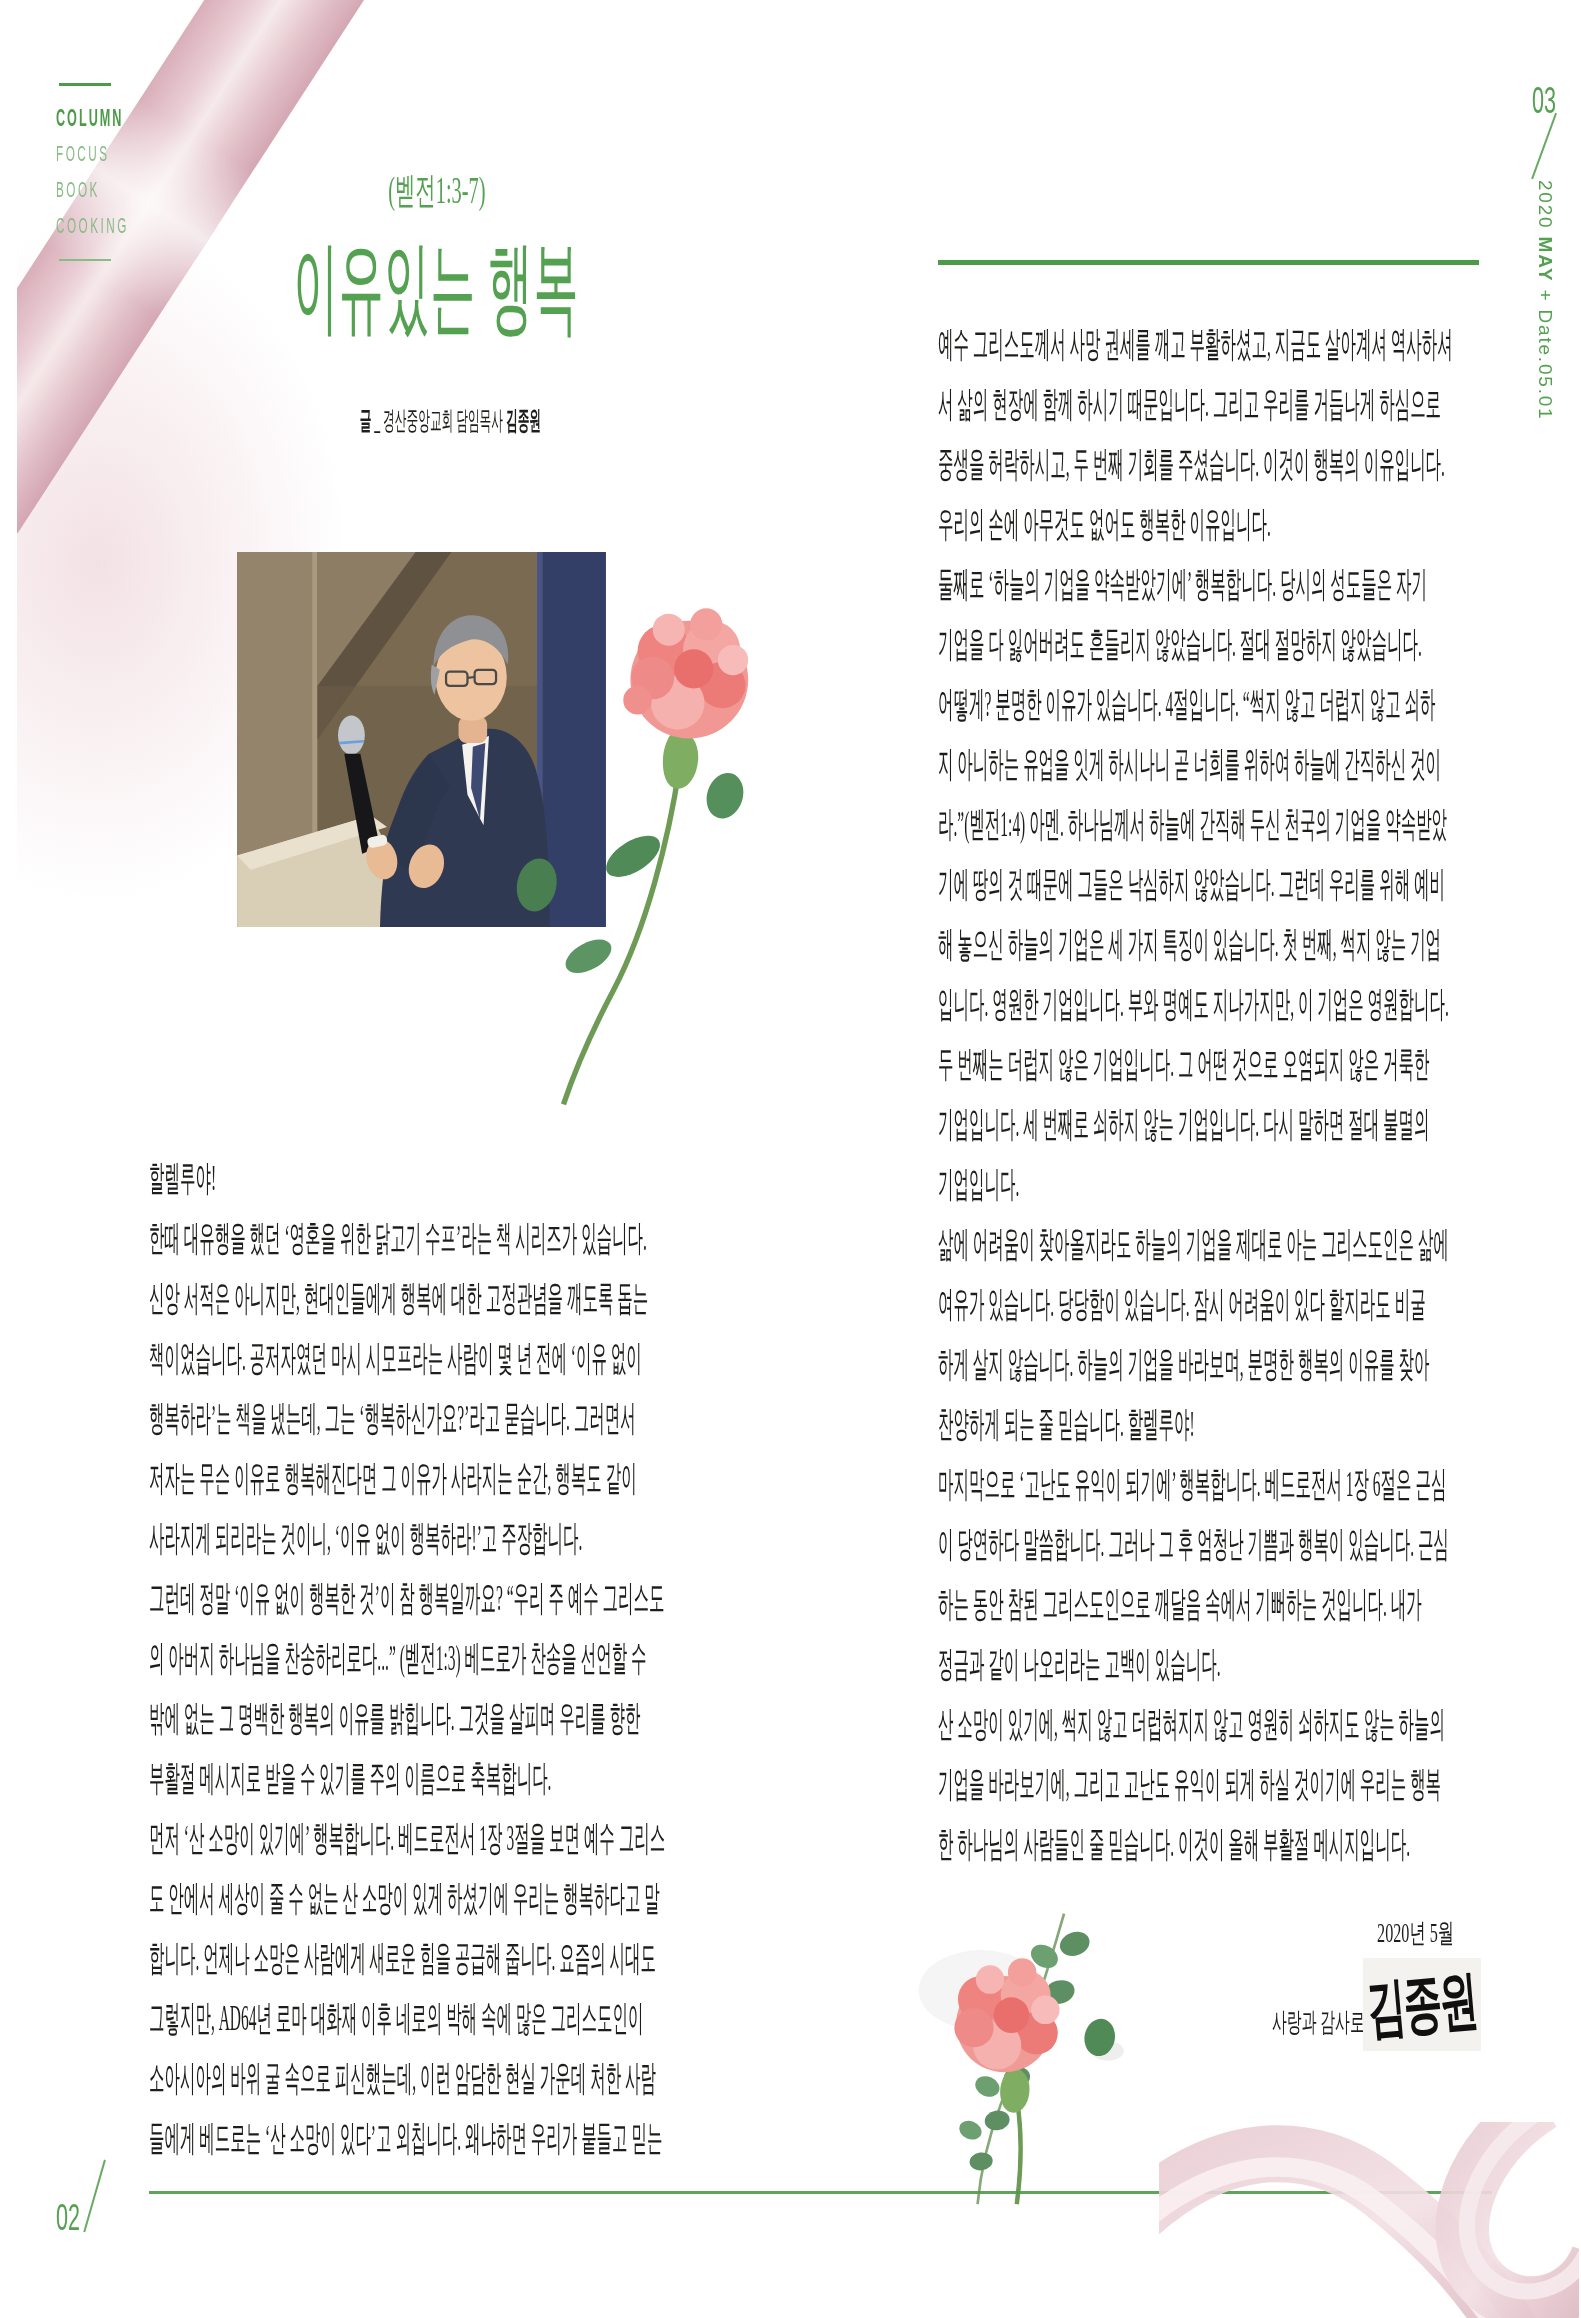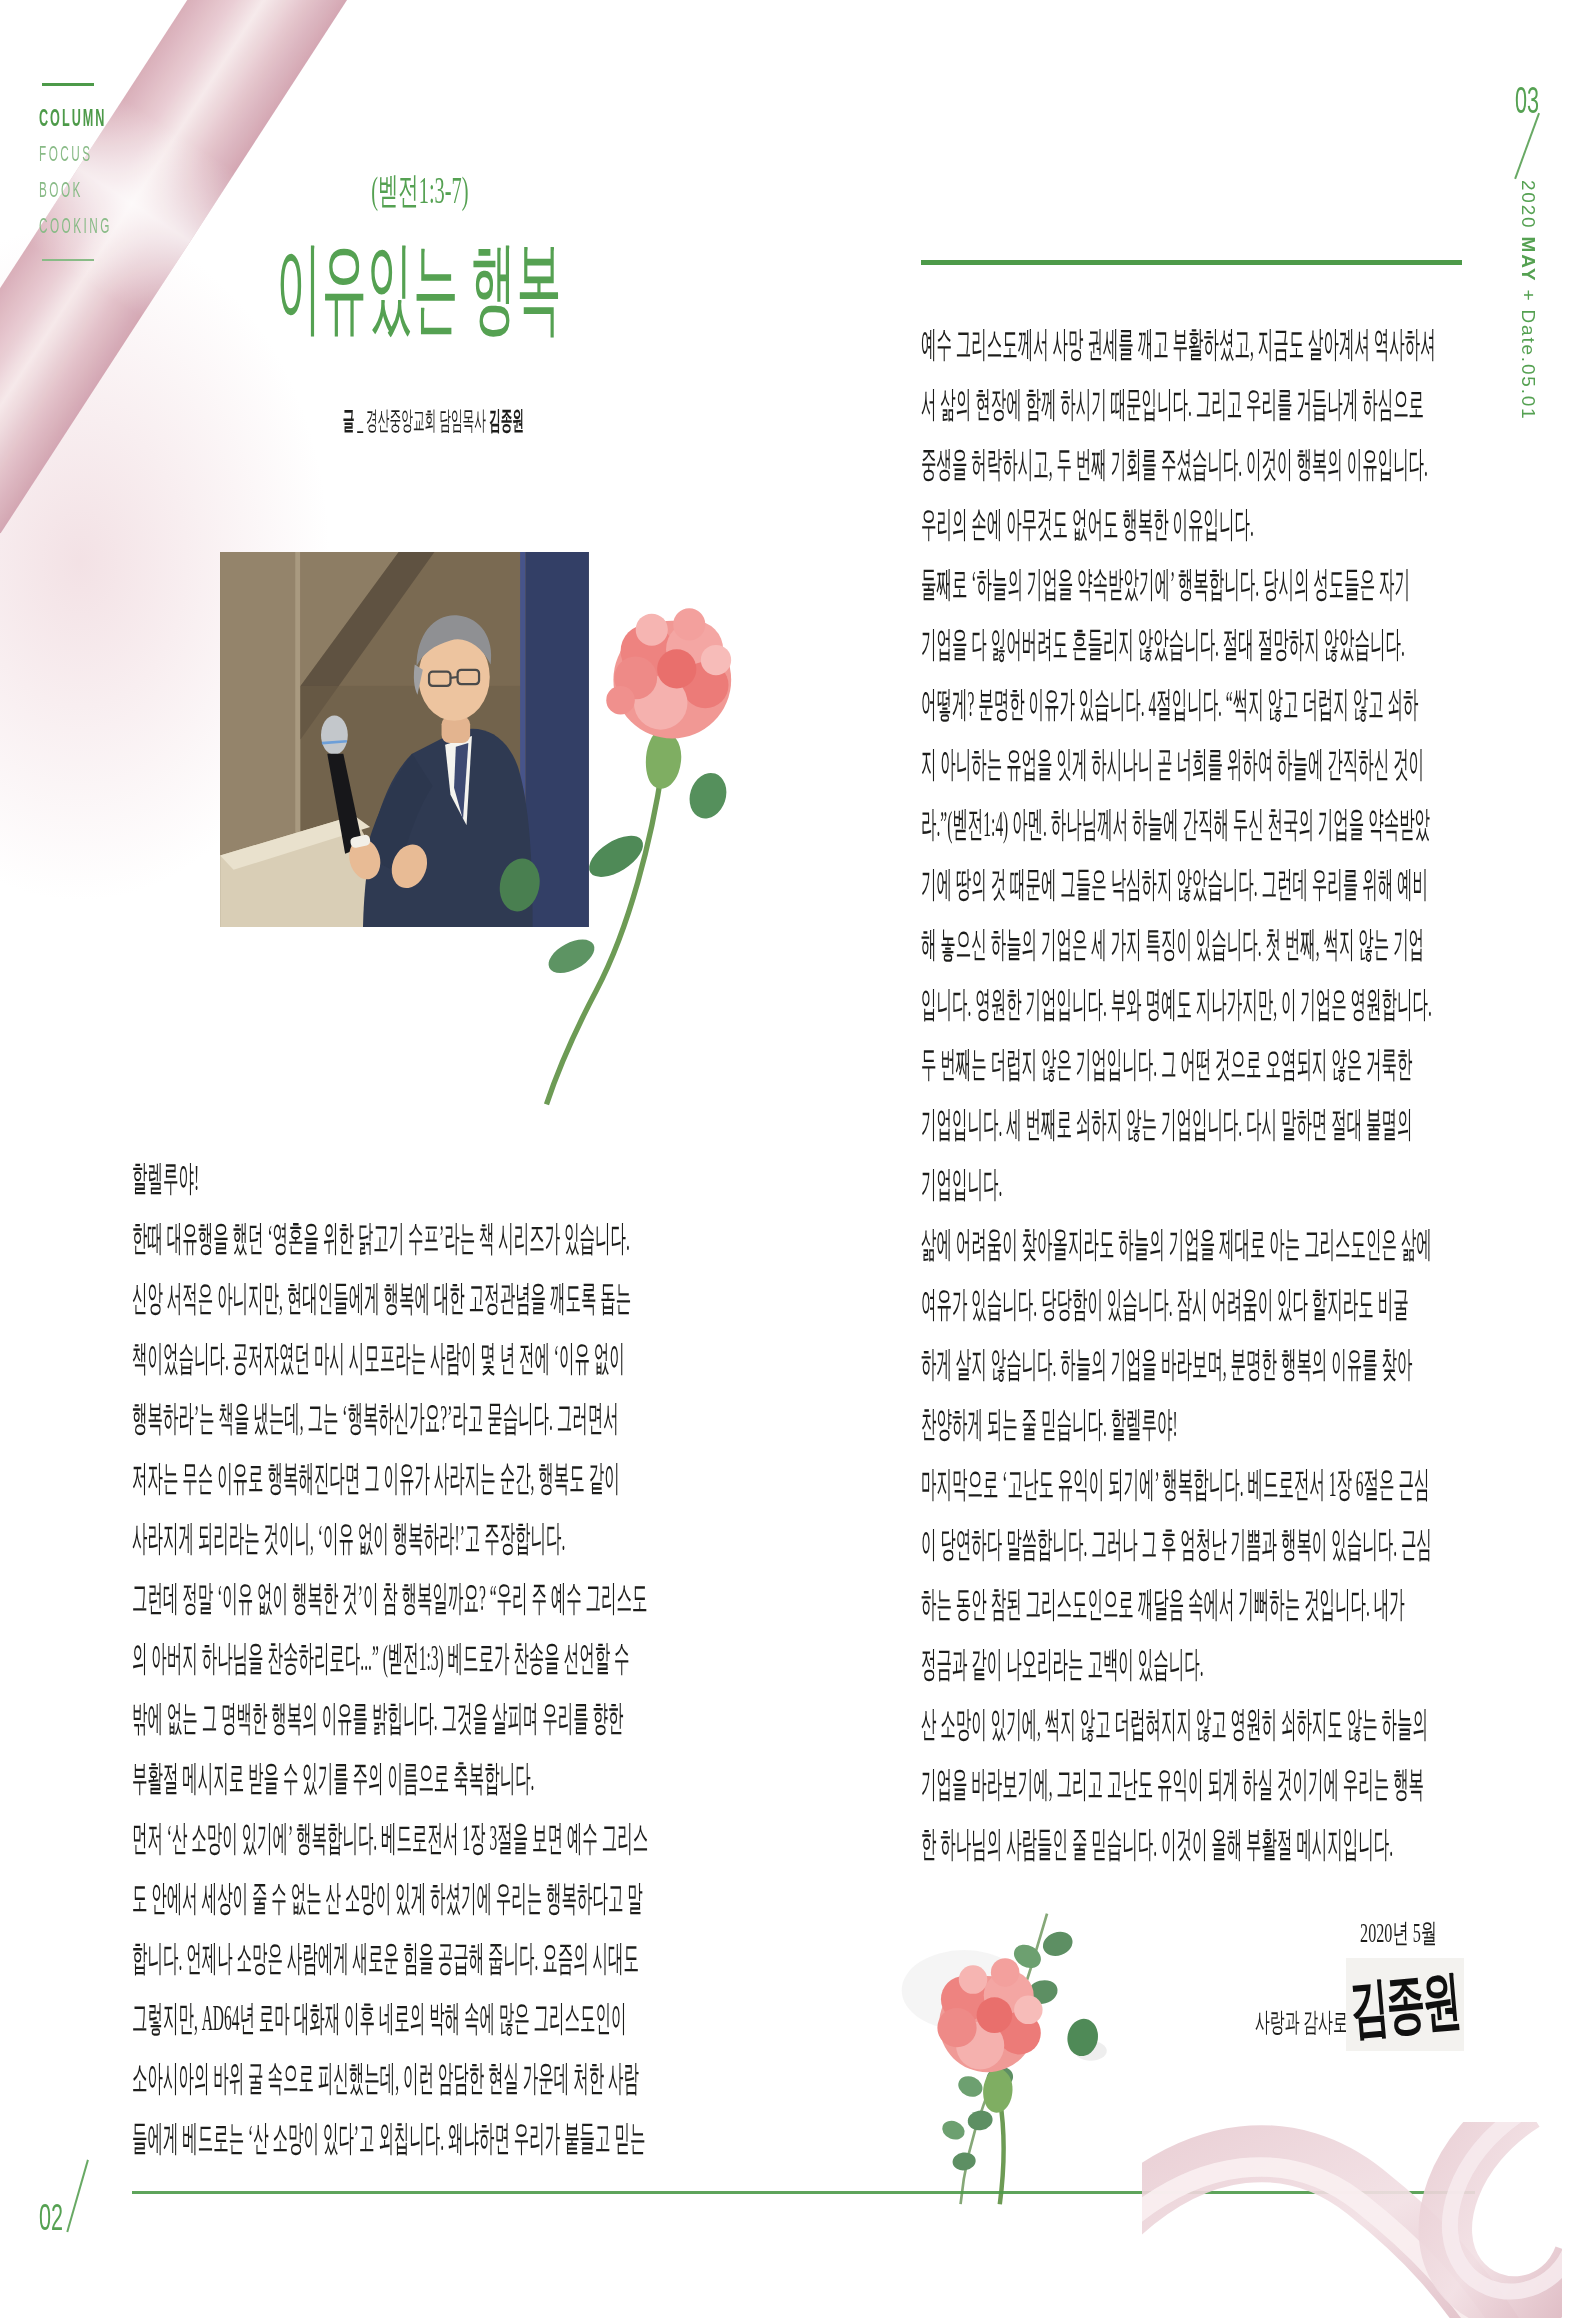--- a/index.html
+++ b/index.html
@@ -1,17 +1,17 @@
 <!DOCTYPE html>
 <html style="--accent_green: #4d9a49; --title_green: #55a152; --muted_green: #89bb87; --body_text: #1d1d1b; --ribbon_pink: #dcb3bd; --carnation_pink: #ef8683; --leaf_green: #5d8f63;font-size:14.3px"><head>
 <meta charset="utf-8">
 <style>
   html,body{margin:0;padding:0;background:#ffffff;}
   .page{position:relative;width:1562px;height:2319px;background:#fff;overflow:hidden;
-        font-family:"Liberation Serif","DejaVu Serif",serif;}
+        font-family:"Liberation Serif","DejaVu Serif",serif;margin-left:17px;}
   .abs{position:absolute;}
   .noselect{user-select:none;}
 
   
   .ribbon-top{position:absolute;left:67px;top:-143px;width:134px;height:696px;
     transform:rotate(33deg);opacity:.95;
     background:
       linear-gradient(180deg, rgba(255,255,255,0) 38%, rgba(255,255,255,.75) 50%, rgba(255,255,255,0) 63%),
       linear-gradient(90deg,#d8abb6 0%,#e9ccd3 30%,#f6e9ea 48%,#e2c0c8 76%,#d2a3b0 100%);}
   .ribbon-top-glow{position:absolute;left:-170px;top:223px;width:500px;height:678px;

